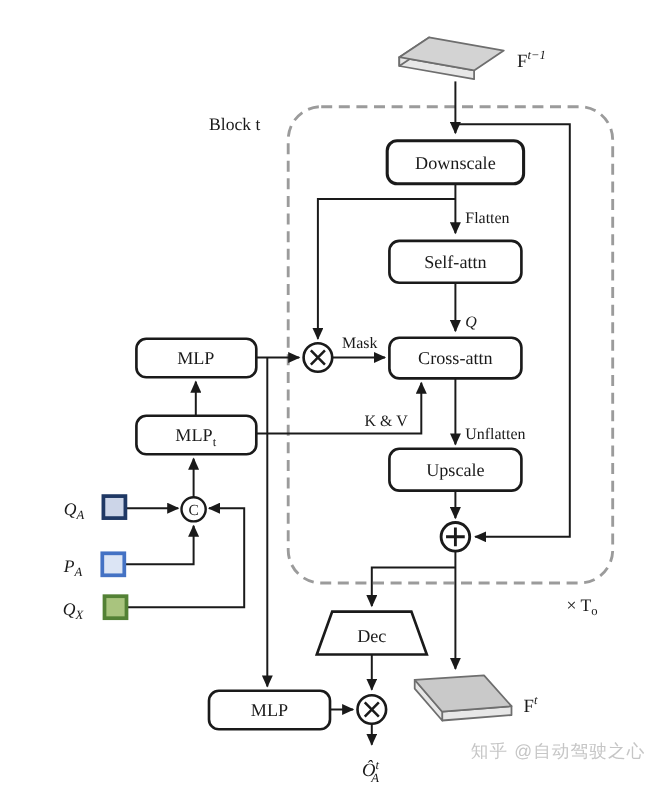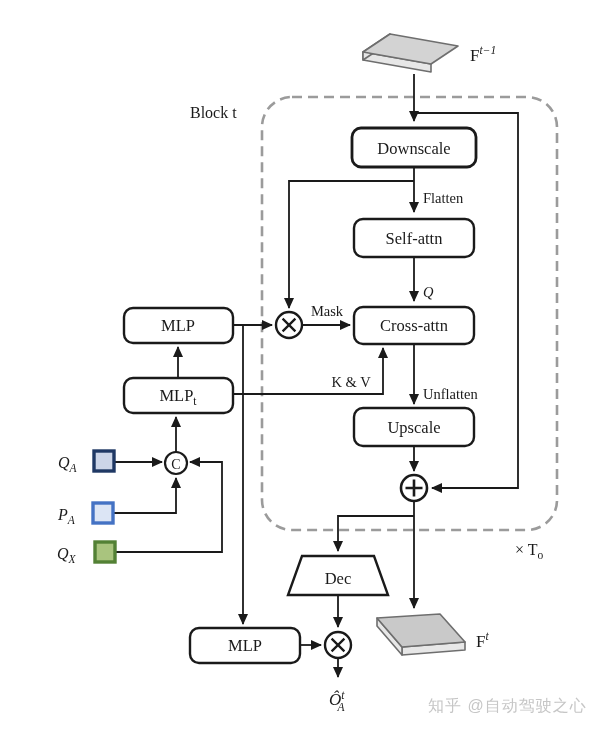--- a/index.html
+++ b/index.html
@@ -6,21 +6,21 @@
   .canvas{position:relative;width:610px;height:736px;background:#ffffff;overflow:hidden;
           font-family:"Liberation Serif", serif;}
   svg{position:absolute;left:0;top:0;}
   svg text{font-family:"Liberation Serif", serif;fill:#1a1a1a;}
   .node-label{font-size:16.5px;}
   .edge-label{font-size:14.5px;}
   .math{font-style:italic;}
   .sub{font-size:11.5px;}
   .sup{font-size:11.5px;}
   .blockt{font-size:16px;}
-  .watermark{position:absolute;left:428px;top:696px;width:180px;
+  .watermark{position:absolute;left:428px;top:673px;width:180px;
              font-family:"Liberation Sans", sans-serif;
              font-size:16px;letter-spacing:1px;white-space:nowrap;
              text-shadow:1px 1px 0 rgba(255,255,255,0.9);}
 </style>
 </head>
 <body>
 
 <div class="canvas">
 <svg width="610" height="736" viewBox="0 0 610 736">
   <defs>

